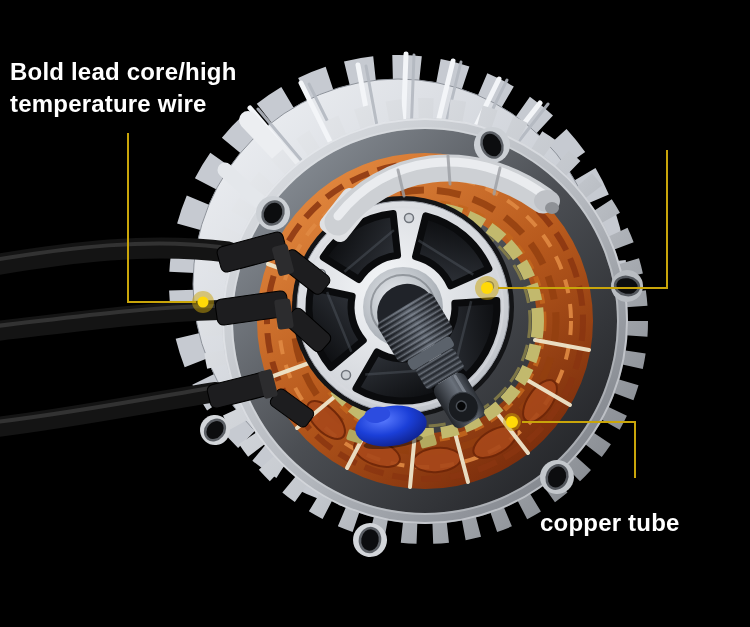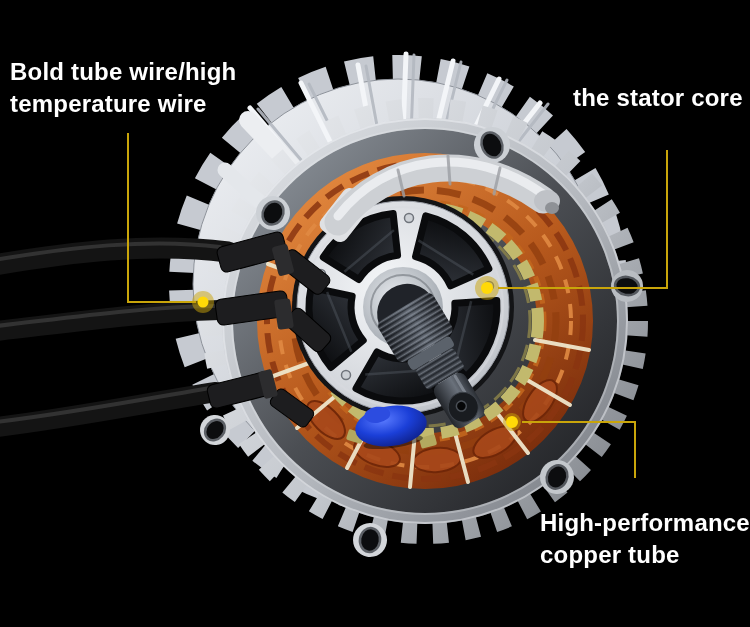--- a/index.html
+++ b/index.html
@@ -292,23 +292,21 @@
       <circle cx="487" cy="288" r="6" fill="#ffd908"></circle>
     </g>
     <g>
       <circle cx="512" cy="422" r="9" fill-opacity="0.5" fill="#c9a40a"></circle>
       <circle cx="512" cy="422" r="6" fill="#ffd908"></circle>
     </g>
   </g>
 </svg>
 
   <div class="label label-lead-wire">
-    <div>Bold tube wire/high</div>
+    <div>Bold lead core/high</div>
     <div>temperature wire</div>
   </div>
   <div class="label label-stator-core">
-    <div>the stator core</div>
   </div>
   <div class="label label-copper-wire">
-    <div>High-performance</div>
     <div>copper tube</div>
   </div>
 </div>
 
 </body></html>

